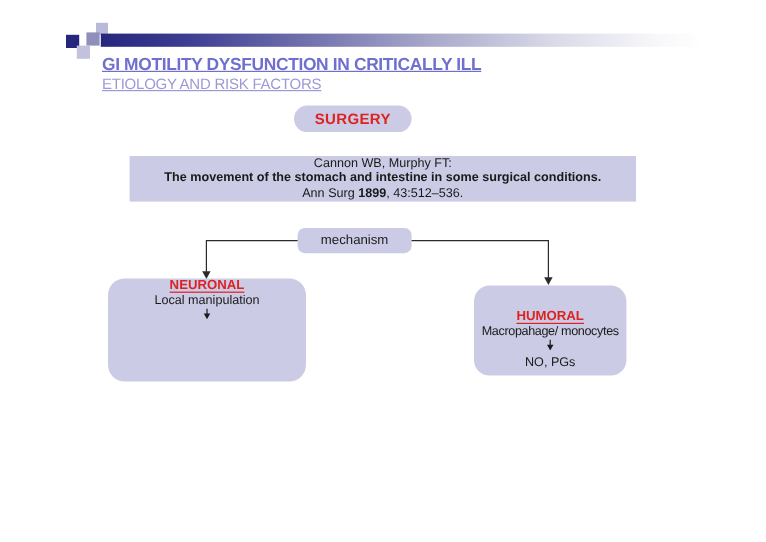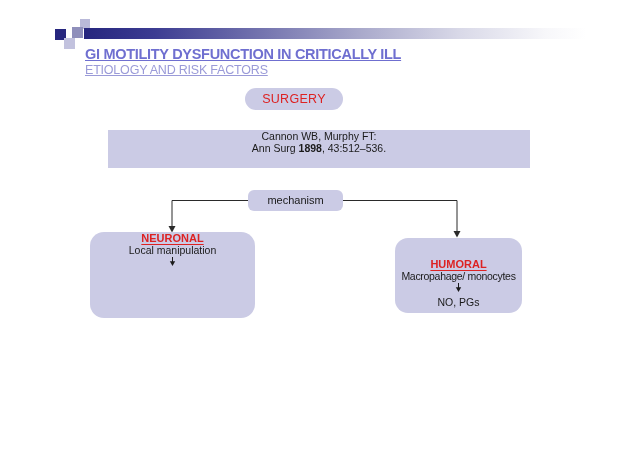--- a/index.html
+++ b/index.html
@@ -42,21 +42,21 @@
     white-space: nowrap;
   }
 
   
   .node { position: absolute; background: #cbcbe5; text-align: center; color: #1a1a1a; }
 
   .surgery-pill {
     left: 245px; top: 88px; width: 98px; height: 22px;
     border-radius: 11px;
     line-height: 22px;
-    font-size: 12.5px; font-weight: normal; letter-spacing: 0.3px;
+    font-size: 12.5px; font-weight: bold; letter-spacing: 0.3px;
     color: #dd2222;
   }
 
   .citation-box {
     left: 108px; top: 130px; width: 422px; height: 38px;
     font-size: 10.5px; line-height: 12.4px;
     padding-top: 0;
   }
 
   .mechanism-box {
@@ -107,21 +107,22 @@
     <div class="grad-bar"></div>
   </div>
 
   <div class="title">GI MOTILITY DYSFUNCTION IN CRITICALLY ILL</div>
   <div class="subtitle">ETIOLOGY AND RISK FACTORS</div>
 
   <div class="node surgery-pill">SURGERY</div>
 
   <div class="node citation-box">
     <div>Cannon WB, Murphy FT:</div>
-    <div><span>Ann Surg </span><b>1898</b><span>, 43:512–536.</span></div>
+    <div><b>The movement of the stomach and intestine in some surgical conditions.</b></div>
+    <div><span>Ann Surg </span><b>1899</b><span>, 43:512–536.</span></div>
   </div>
 
   <div class="node mechanism-box">mechanism</div>
 
   <svg class="connectors" width="638" height="452" viewBox="0 0 638 452">
     <path d="M248 200.5 H172 V226.5" fill="none" stroke="#2a2a2a" stroke-width="1"></path>
     <polygon points="168.5,226 175.5,226 172,232.5" fill="#2a2a2a"></polygon>
     <path d="M343 200.5 H457 V231.5" fill="none" stroke="#2a2a2a" stroke-width="1"></path>
     <polygon points="453.5,231 460.5,231 457,237.5" fill="#2a2a2a"></polygon>
   </svg>

